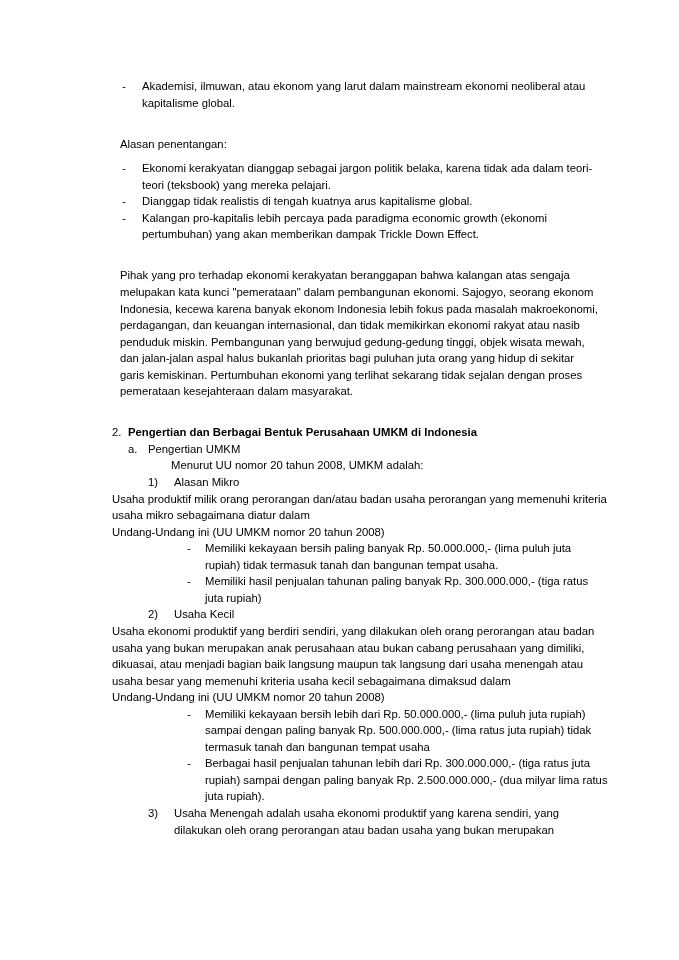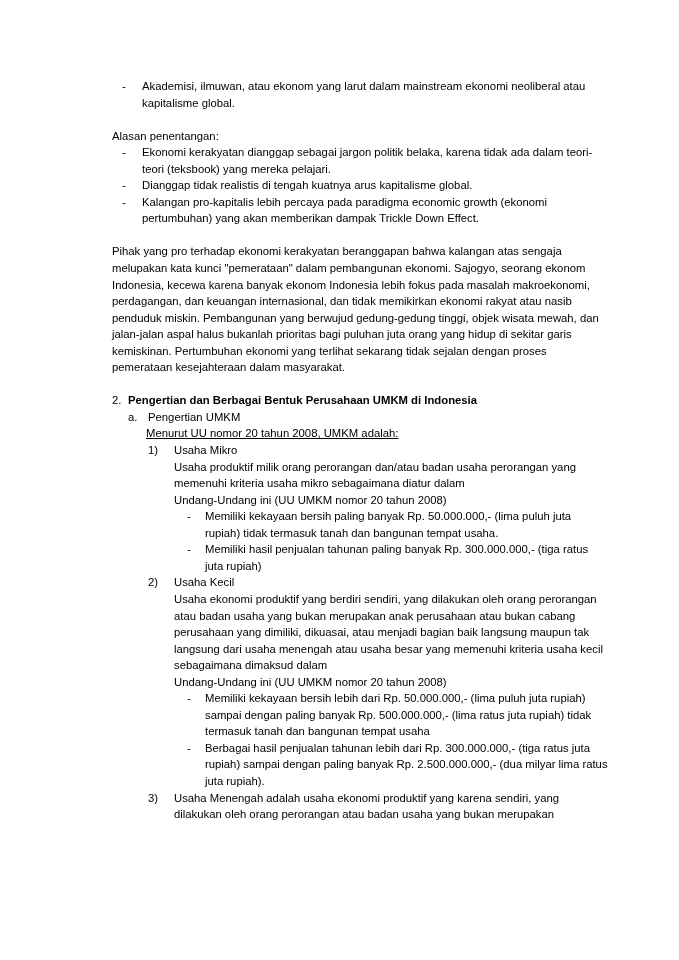--- a/index.html
+++ b/index.html
@@ -24,21 +24,21 @@
   }
   
   .line {
     font-size: 11.3px;
     line-height: 16.55px;
     text-align: left;
     white-space: normal;
   }
   
   .para {
-    margin: 0;
+    margin: 8px;
   }
   .gap {
     height: 16.55px;
   }
 
   
   .row {
     display: flex;
     align-items: flex-start;
   }
@@ -58,28 +58,28 @@
   
   .heading-row { margin-left: 0px; }
   .heading-row .marker { width: 16px; }
   .heading-row .body { font-weight: bold; }
 
   
   .lvl-a { margin-left: 16px; }
   .lvl-a .marker { width: 20px; }
 
   
-  .lvl-a-cont { margin-left: 34px; text-decoration: underline; }
+  .lvl-a-cont { margin-left: 59px; }
 
   
   .lvl-num { margin-left: 36px; }
   .lvl-num .marker { width: 26px; }
 
   
-  .lvl-num-cont { margin-left: 62px; }
+  .lvl-num-cont { }
 
   
   .lvl-dash { margin-left: 75px; }
   .lvl-dash .marker { width: 18px; }
 </style>
 </head>
 <body>
 
 <div class="page">
   <div class="content" id="doc-root">
@@ -108,21 +108,21 @@
         <div class="marker">2.</div>
         <div class="body">Pengertian dan Berbagai Bentuk Perusahaan UMKM di Indonesia</div>
       </div>
       <div class="row line lvl-a">
         <div class="marker">a.</div>
         <div class="body">Pengertian UMKM</div>
       </div>
       <div class="line lvl-a-cont">Menurut UU nomor 20 tahun 2008, UMKM adalah:</div>
       <div class="row line lvl-num">
         <div class="marker">1)</div>
-        <div class="body">Usaha Mikro</div>
+        <div class="body">Alasan Mikro</div>
       </div>
       <div class="line lvl-num-cont">Usaha produktif milik orang perorangan dan/atau badan usaha perorangan yang memenuhi kriteria usaha mikro sebagaimana diatur dalam</div>
       <div class="line lvl-num-cont">Undang-Undang ini (UU UMKM nomor 20 tahun 2008)</div>
       <div class="row line lvl-dash">
         <div class="marker">-</div>
         <div class="body">Memiliki kekayaan bersih paling banyak Rp. 50.000.000,- (lima puluh juta rupiah) tidak termasuk tanah dan bangunan tempat usaha.</div>
       </div>
       <div class="row line lvl-dash">
         <div class="marker">-</div>
         <div class="body">Memiliki hasil penjualan tahunan paling banyak Rp. 300.000.000,- (tiga ratus juta rupiah)</div>

